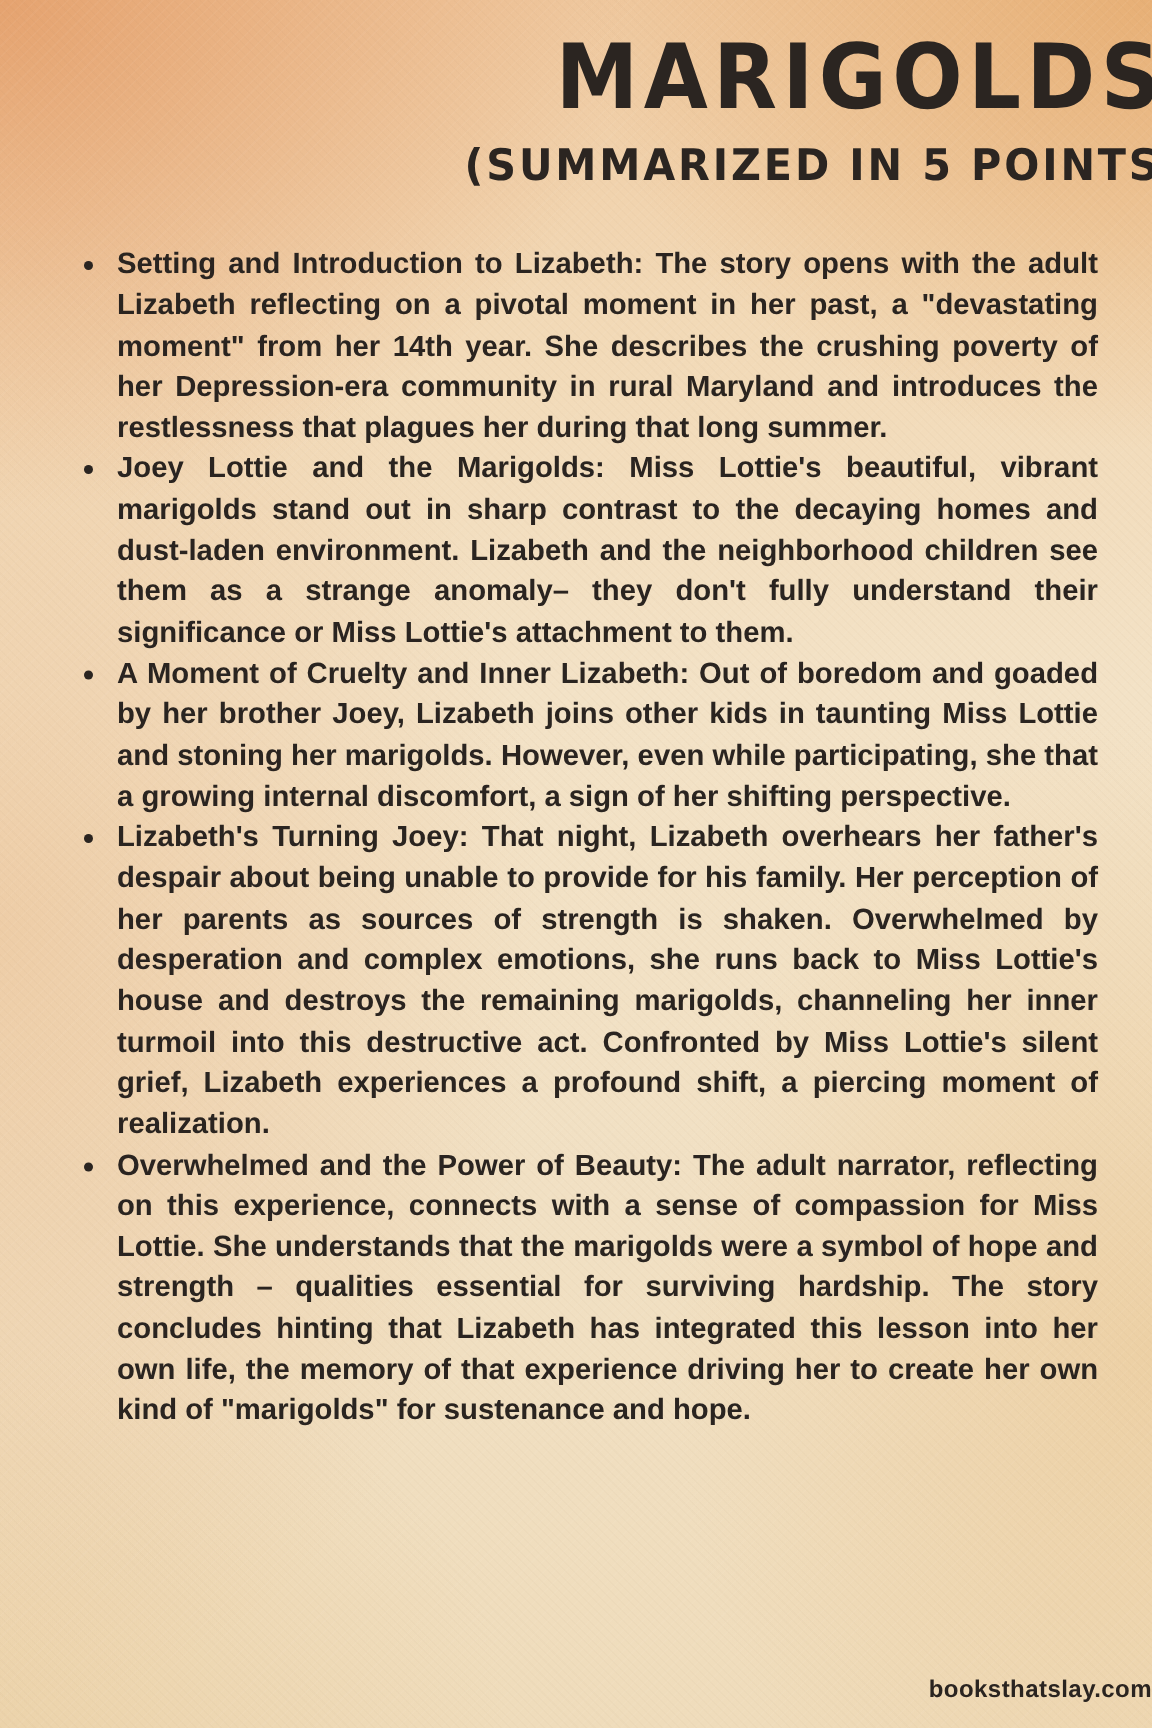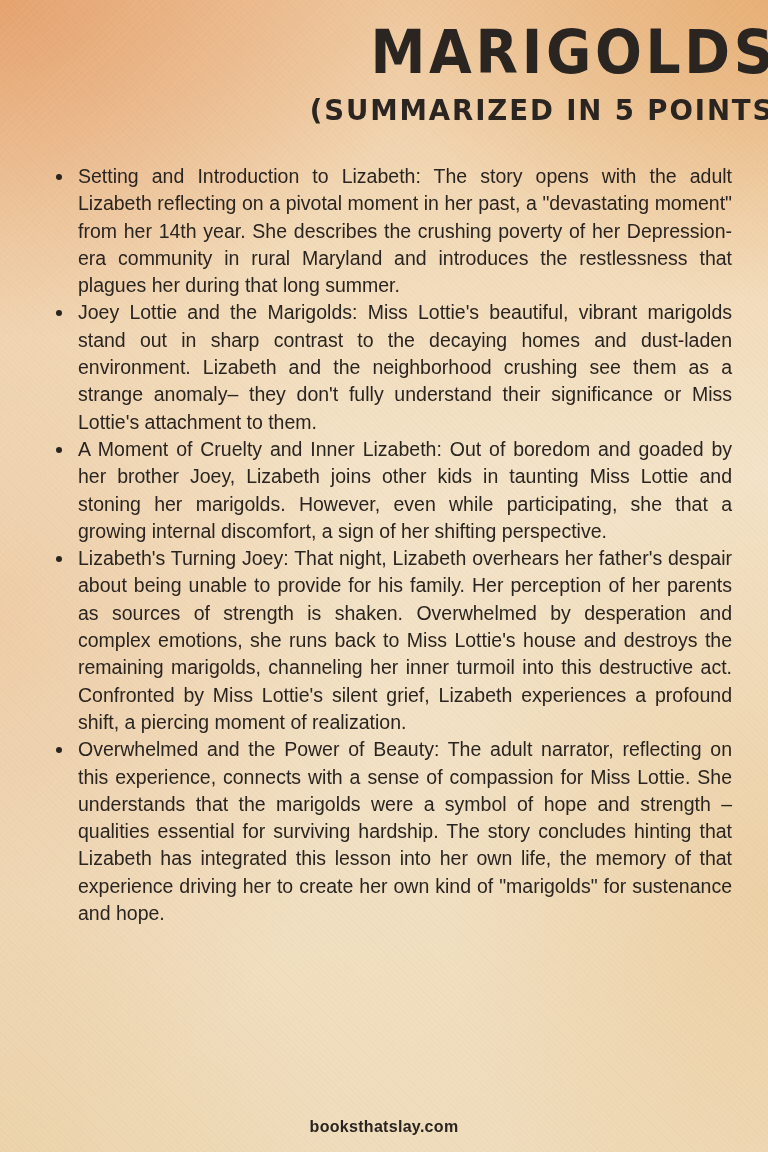--- a/index.html
+++ b/index.html
@@ -58,21 +58,21 @@
     }
     .points {
       position: absolute;
       top: 163px;
       left: 54px;
       width: 678px;
       margin: 0;
       padding: 0;
       list-style: none;
       font-family: "Liberation Sans", sans-serif;
-      font-weight: normal;
+      font-weight: bold;
       font-size: 19.5px;
       line-height: 27.3px;
       color: #2a2420;
     }
     .point {
       position: relative;
       padding-left: 24px;
       text-align: justify;
     }
     .bullet {
@@ -82,21 +82,21 @@
       width: 6px;
       height: 6px;
       border-radius: 50%;
       background: #2a2420;
     }
     .footer {
       position: absolute;
       top: 1118px;
       left: 0;
       width: 768px;
-      text-align: center;
+      text-align: right;
       font-family: "Liberation Sans", sans-serif;
       font-weight: bold;
       font-size: 16px;
       color: #2a2420;
       letter-spacing: 0.3px;
     }
   </style>
 </head>
 <body>
 
@@ -109,21 +109,21 @@
 
 <ul class="points">
   <li class="point">
     <span class="bullet"></span>
     <span>Setting and Introduction to Lizabeth:</span>
     <span>The story opens with the adult Lizabeth reflecting on a pivotal moment in her past, a "devastating moment" from her 14th year. She describes the crushing poverty of her Depression-era community in rural Maryland and introduces the restlessness that plagues her during that long summer.</span>
   </li>
   <li class="point">
     <span class="bullet"></span>
     <span>Joey Lottie and the Marigolds:</span>
-    <span>Miss Lottie's beautiful, vibrant marigolds stand out in sharp contrast to the decaying homes and dust-laden environment. Lizabeth and the neighborhood crushing see them as a strange anomaly– they don't fully understand their significance or Miss Lottie's attachment to them.</span>
+    <span>Miss Lottie's beautiful, vibrant marigolds stand out in sharp contrast to the decaying homes and dust-laden environment. Lizabeth and the neighborhood children see them as a strange anomaly– they don't fully understand their significance or Miss Lottie's attachment to them.</span>
   </li>
   <li class="point">
     <span class="bullet"></span>
     <span>A Moment of Cruelty and Inner Lizabeth:</span>
     <span>Out of boredom and goaded by her brother Joey, Lizabeth joins other kids in taunting Miss Lottie and stoning her marigolds. However, even while participating, she that a growing internal discomfort, a sign of her shifting perspective.</span>
   </li>
   <li class="point">
     <span class="bullet"></span>
     <span>Lizabeth's Turning Joey:</span>
     <span>That night, Lizabeth overhears her father's despair about being unable to provide for his family. Her perception of her parents as sources of strength is shaken. Overwhelmed by desperation and complex emotions, she runs back to Miss Lottie's house and destroys the remaining marigolds, channeling her inner turmoil into this destructive act. Confronted by Miss Lottie's silent grief, Lizabeth experiences a profound shift, a piercing moment of realization.</span>

